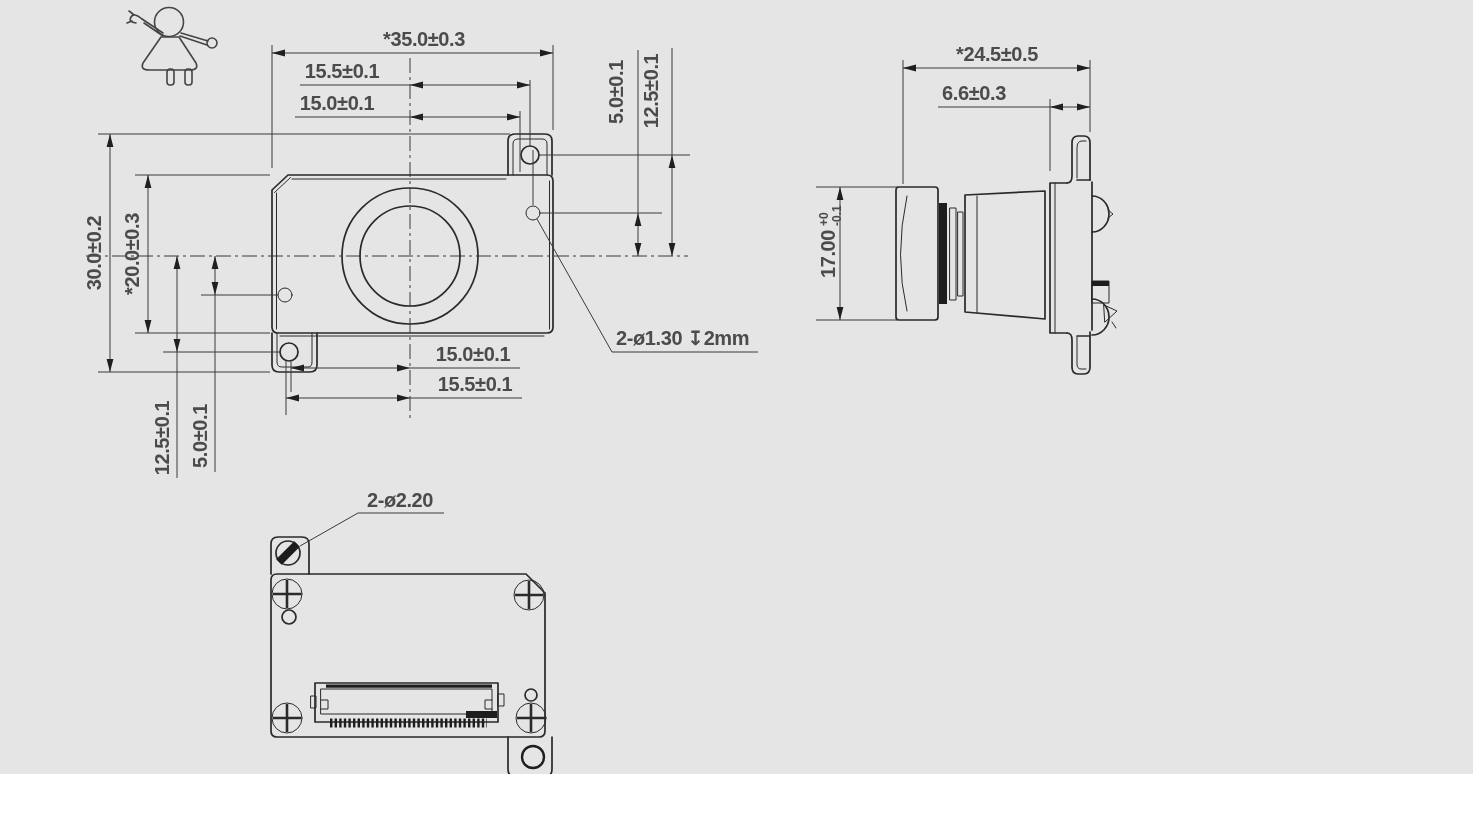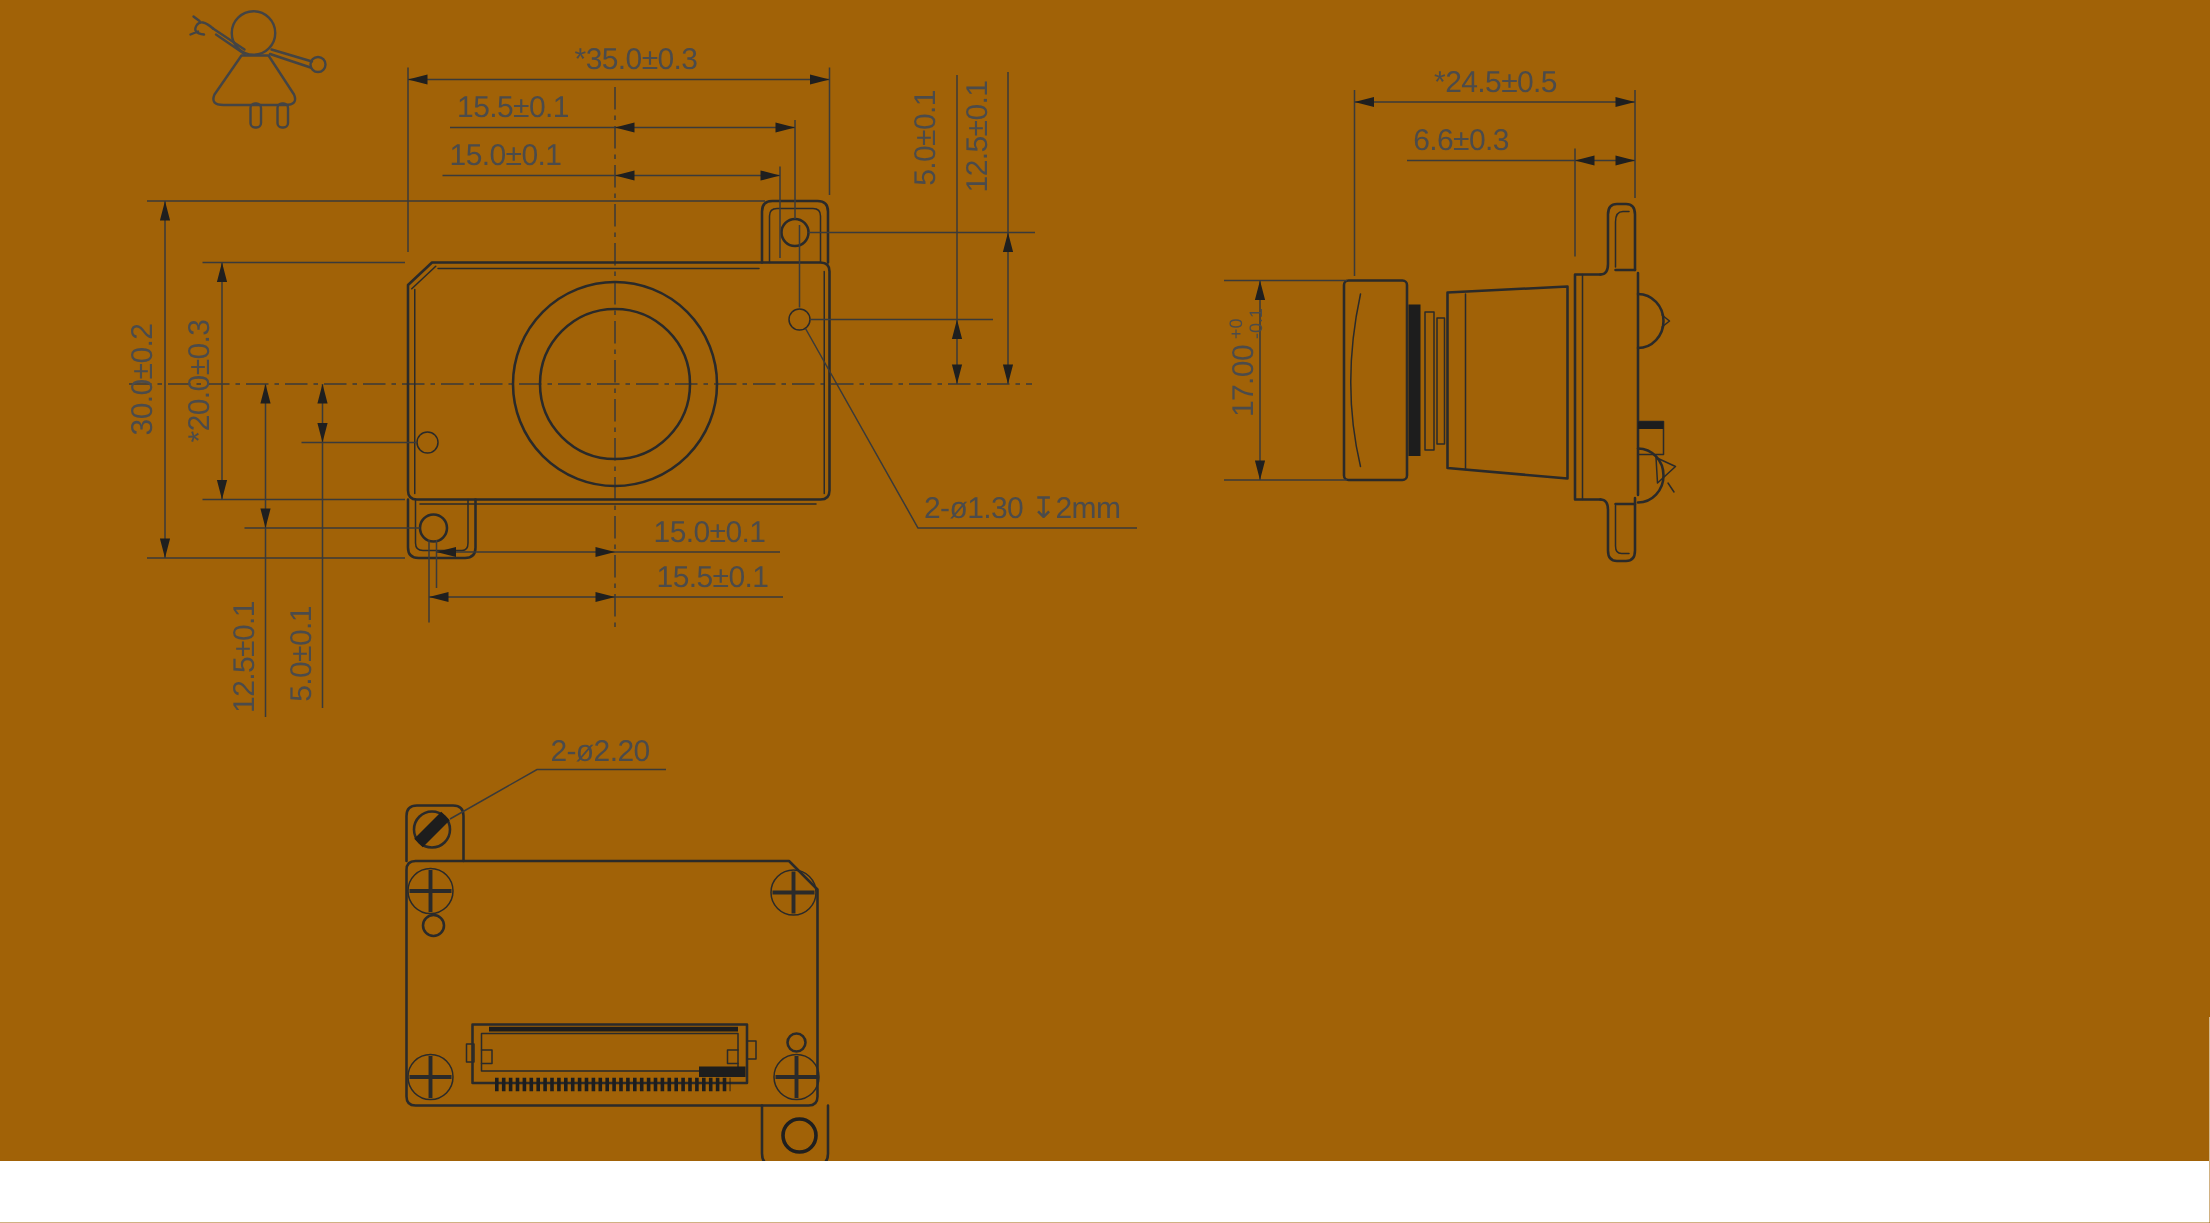--- a/index.html
+++ b/index.html
@@ -1,16 +1,16 @@
 <!DOCTYPE html>
 <html><head>
 <meta charset="utf-8">
 <style>
   html,body{margin:0;padding:0;background:#ffffff;}
-  .stage{position:relative;width:1473px;height:774px;background:#a16207;overflow:hidden;}
+  .stage{position:relative;width:1473px;height:774px;background:#e5e5e5;overflow:hidden;font-weight:bold;}
   svg{display:block;}
   .ol{fill:none;stroke:#2a2a2a;stroke-width:1.7;stroke-linejoin:round;stroke-linecap:round;}
   .ol2{fill:none;stroke:#2a2a2a;stroke-width:1;stroke-linejoin:round;stroke-linecap:round;}
   .dl{fill:none;stroke:#3a3a3a;stroke-width:1;}
   .cl{fill:none;stroke:#3a3a3a;stroke-width:1;stroke-dasharray:15 4 3 4;}
   .ah{fill:#1f1f1f;stroke:none;}
   .dk{fill:#1d1d1d;stroke:none;}
   .teeth{fill:none;stroke:#1d1d1d;stroke-width:9;stroke-dasharray:2.4 2.2;}
   text.dt{font-family:"Liberation Sans","DejaVu Sans",sans-serif;font-size:20px;fill:#4b4b4b;letter-spacing:-0.4px;}
   text.dts{font-family:"Liberation Sans","DejaVu Sans",sans-serif;font-size:12px;fill:#4b4b4b;}

